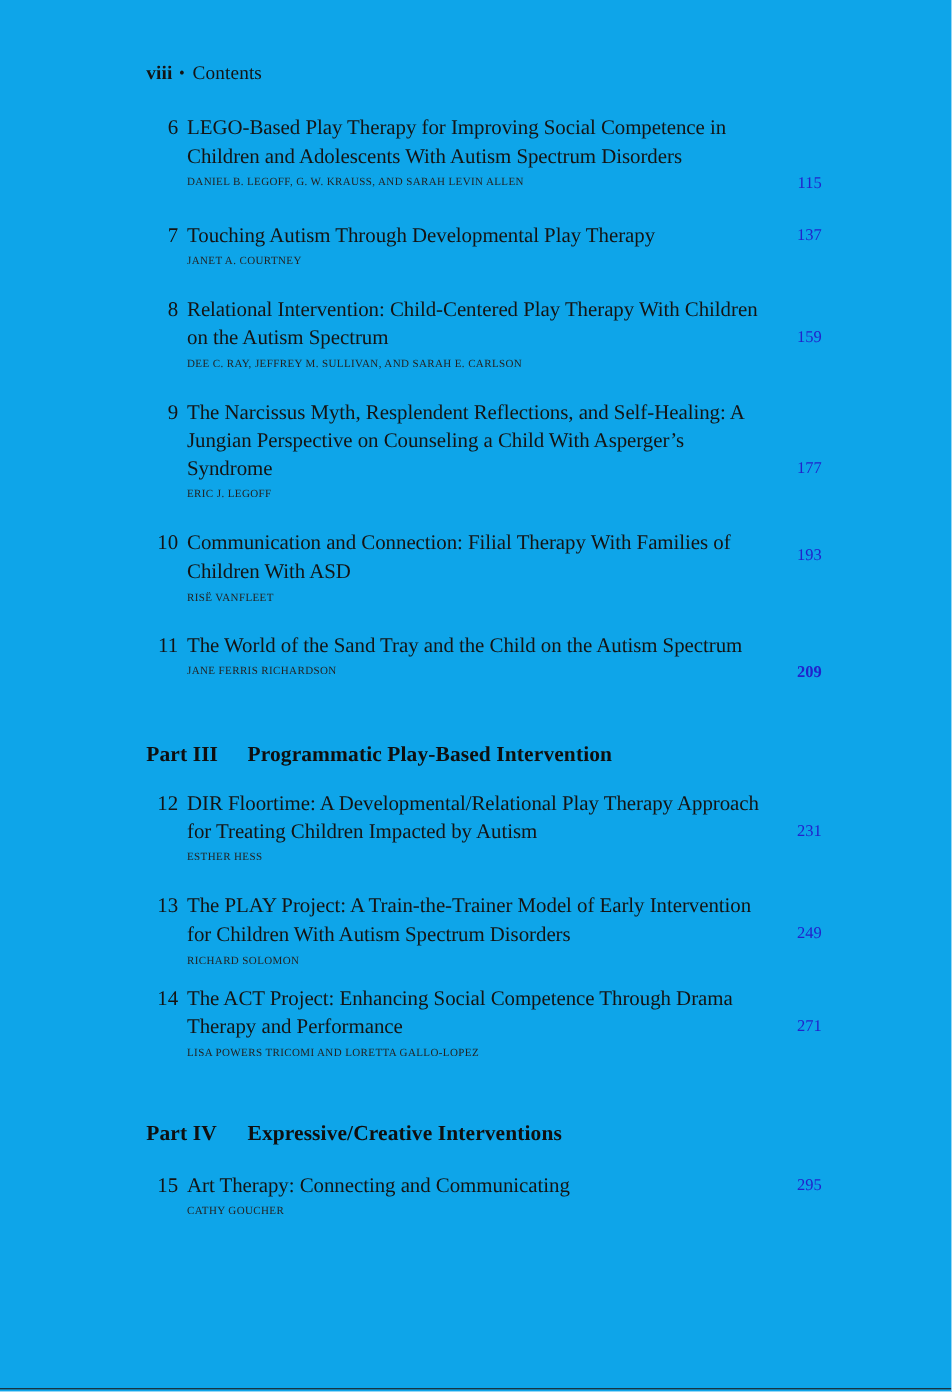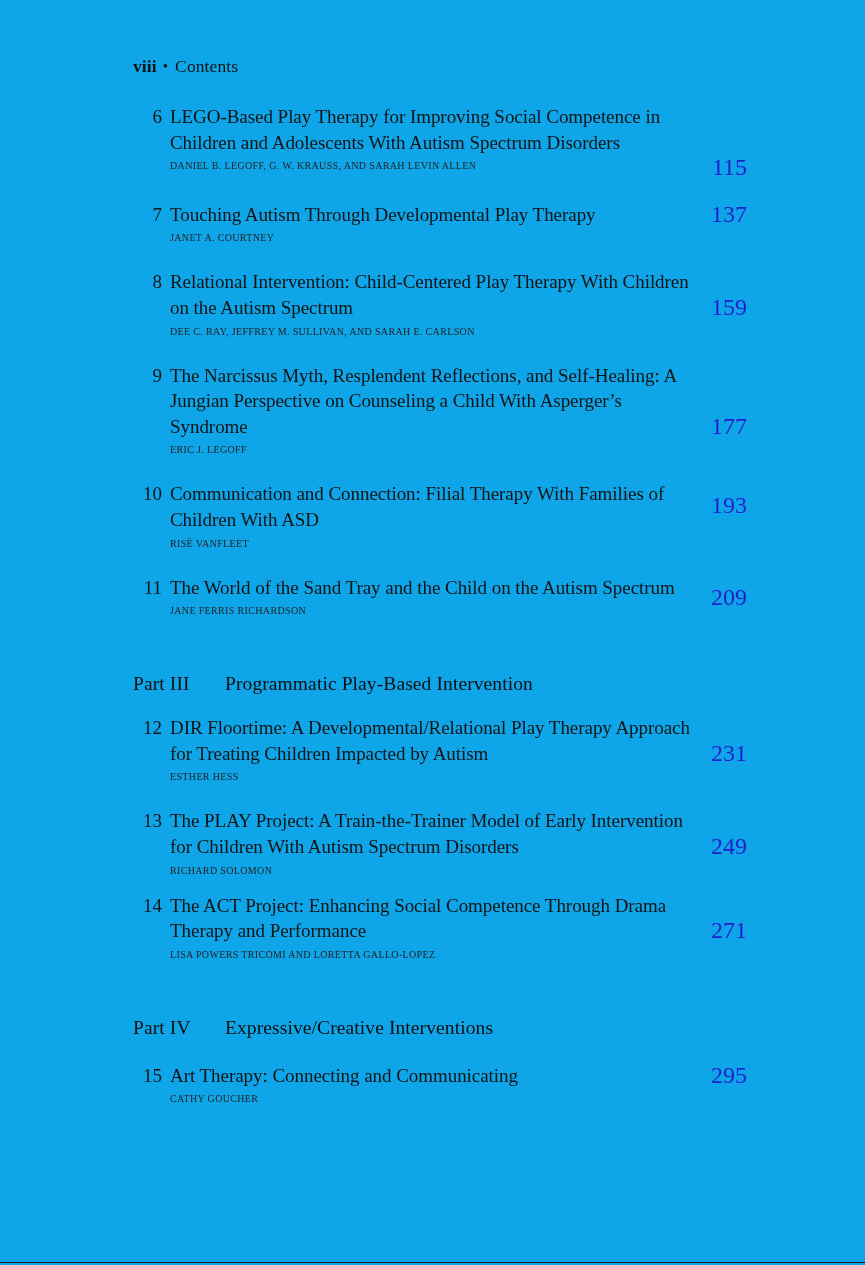--- a/index.html
+++ b/index.html
@@ -44,21 +44,21 @@
     position: absolute;
     left: 133px;
     top: 104px;
     width: 614px;
   }
 
   
   .part-heading {
     display: flex;
     align-items: center;
-    font-weight: 400;
+    font-weight: 700;
     font-size: 19.5px;
     color: #0f0f0f;
     letter-spacing: 0.1px;
   }
   .part-heading .part-label {
     width: 92px;
     flex: 0 0 92px;
     white-space: nowrap;
   }
   .part-heading .part-title {
@@ -81,21 +81,21 @@
     color: #141414;
   }
   .entry .body {
     flex: 1 1 auto;
     min-width: 0;
   }
   .entry .pageno {
     flex: 0 0 52px;
     width: 52px;
     text-align: right;
-    font-size: 24px;
+    font-size: 15px;
     line-height: 25.6px;
     color: #2222cc;
   }
   .entry .title {
     font-size: 19px;
     line-height: 25.6px;
     color: #141414;
     letter-spacing: -0.05px;
   }
   .entry .authors {
@@ -169,21 +169,21 @@
           <div class="authors">RISË VANFLEET</div>
         </div>
         <div class="pageno" style="margin-top: 12px;">193</div>
       </div>
       <div class="entry block" style="margin-top: 21px;">
         <div class="num">11</div>
         <div class="body">
           <div class="title">The World of the Sand Tray and the Child on the Autism Spectrum</div>
           <div class="authors">JANE FERRIS RICHARDSON</div>
         </div>
-        <div class="pageno" style="margin-top: 10px;">209</div>
+        <div class="pageno" style="margin-top: 24px; font-weight: bold;">209</div>
       </div>
       <div class="part-heading block" style="margin-top: 52px;">
         <div class="part-label">Part III</div>
         <div class="part-title">Programmatic Play-Based Intervention</div>
       </div>
       <div class="entry block" style="margin-top: 20px;">
         <div class="num">12</div>
         <div class="body">
           <div class="title">DIR Floortime: A Developmental/Relational Play Therapy Approach for Treating Children Impacted by Autism</div>
           <div class="authors">ESTHER HESS</div>

